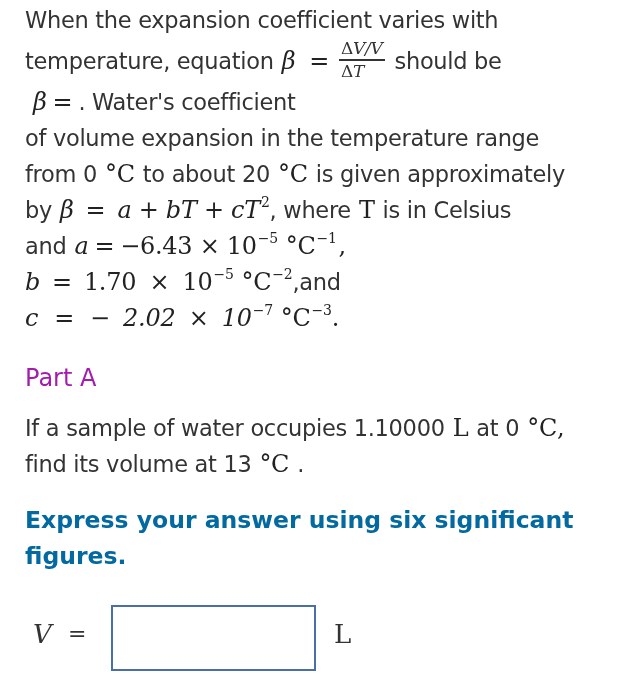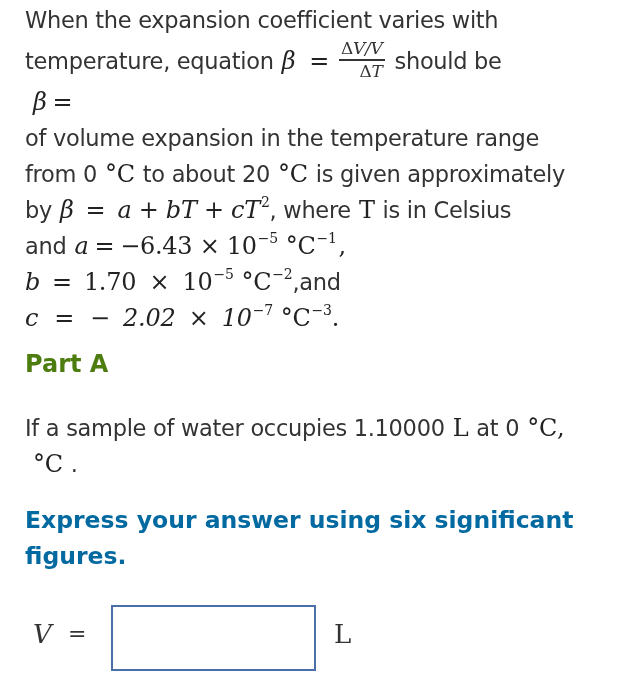--- a/index.html
+++ b/index.html
@@ -45,21 +45,21 @@
       font-size: 14px;
       position: relative;
       top: -11px;
       margin-left: 1px;
     }
     .sp { display: inline-block; width: 8px; }
     .sp2 { display: inline-block; width: 14px; }
     .frac {
       display: inline-flex;
       flex-direction: column;
-      align-items: flex-end;
+      align-items: flex-start;
       vertical-align: middle;
       position: relative;
       top: -2px;
       margin: 0 10px;
       line-height: 20px;
     }
     .frac .num, .frac .den {
       font-family: "DejaVu Serif", "Liberation Serif", serif;
       font-size: 17px;
       padding: 0 2px;
@@ -68,24 +68,24 @@
     .frac .bar {
       width: 100%;
       height: 2px;
       background: #333;
       margin: 1px 0 0 0;
     }
     .line-frac { height: 46px; align-items: center; }
     .part-title {
       position: absolute;
       left: 25px;
-      top: 350px;
+      top: 364px;
       font-size: 24px;
-      font-weight: bold;
-      color: #4d7c0f;
+      font-weight: normal;
+      color: #a21caf;
     }
     .question {
       position: absolute;
       left: 25px;
       top: 410px;
       font-size: 22.5px;
       line-height: 36px;
       letter-spacing: -0.3px;
     }
     .instruction {
@@ -162,20 +162,21 @@
       <span class="bar"></span>
       <span class="den"><span>Δ</span><span class="it">T</span></span>
     </span>
     <span>should be</span>
   </div>
 
   <div class="line">
     <span class="sp"></span>
     <span class="mi">β</span>
     <span class="m" style="margin:0 6px;">=</span>
+    <span>. Water's coefficient</span>
   </div>
 
   <div class="line">
     <span>of volume expansion in the temperature range</span>
   </div>
 
   <div class="line">
     <span>from 0</span>
     <span class="sp"></span>
     <span class="m">°C</span>
@@ -244,20 +245,21 @@
     <span>If a sample of water occupies 1.10000</span>
     <span class="sp"></span>
     <span class="m">L</span>
     <span class="sp"></span>
     <span>at 0</span>
     <span class="sp"></span>
     <span class="m">°C</span>
     <span class="m">,</span>
   </div>
   <div class="line">
+    <span>find its volume at 13</span>
     <span class="sp"></span>
     <span class="m">°C</span>
     <span class="sp"></span>
     <span>.</span>
   </div>
 </div>
 
 <div class="instruction">Express your answer using six significant figures.</div>
 
 <div class="answer-row">

